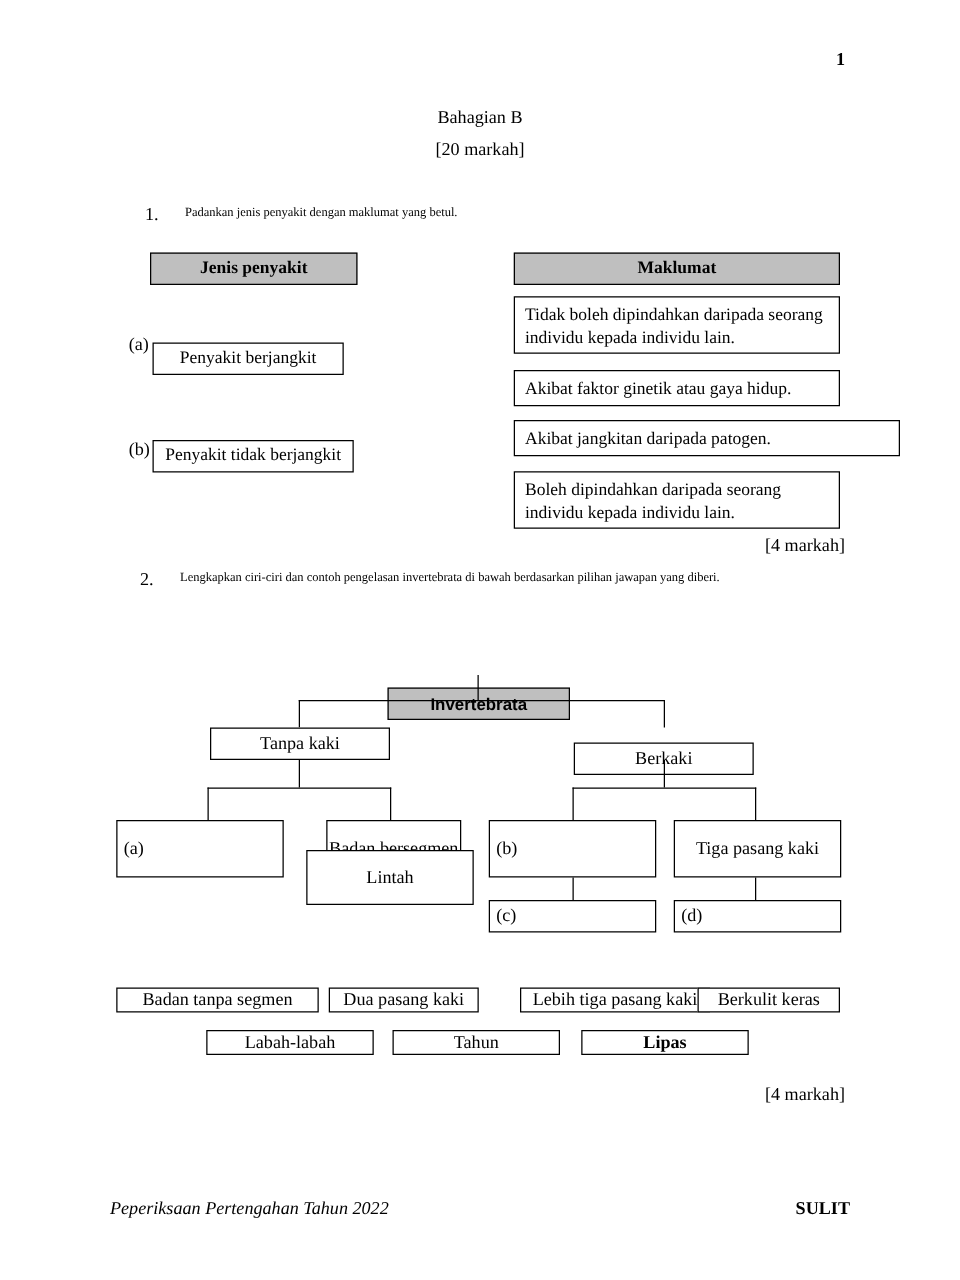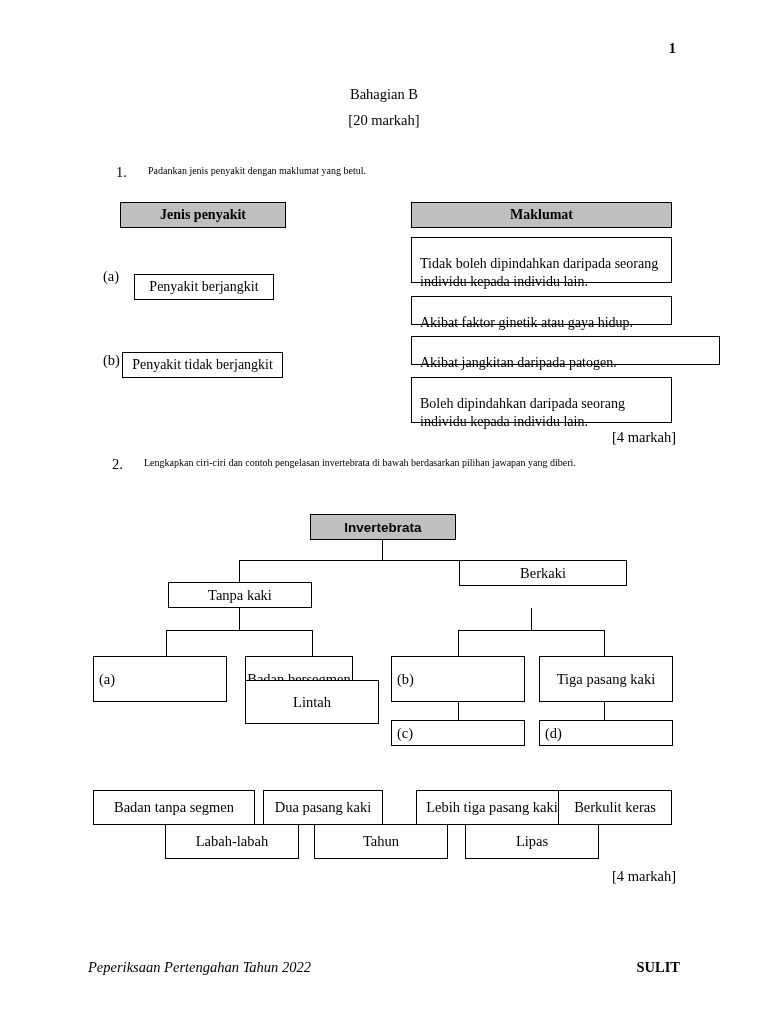--- a/index.html
+++ b/index.html
@@ -69,21 +69,21 @@
   }
   .box.center { justify-content: center; text-align: center; }
   .box.header-gray {
     background: #bfbfbf;
     font-weight: bold;
     justify-content: center;
     border: 1.4px solid #000000;
   }
   .box.multiline {
     display: block;
-    padding: 17px 8px 5px 8px;
+    padding: 6px 8px 5px 8px;
     line-height: 1.28;
   }
   .tag {
     font-size: 14.5px;
   }
 
   
   .tree-box {
     box-sizing: border-box;
     border: 1.3px solid #000000;
@@ -97,38 +97,39 @@
   .tree-box.blank {
     justify-content: flex-start;
     padding-left: 5px;
   }
   .tree-box.gray {
     background: #bfbfbf;
     font-family: "Liberation Sans", "DejaVu Sans", sans-serif;
     font-weight: bold;
     font-size: 13.5px;
     border: 1.6px solid #000000;
+    margin-top: 36px;
   }
   .connector {
     background: #000000;
   }
   .v { width: 1.4px; }
   .h { height: 1.4px; }
 
   
   .bank-box {
     box-sizing: border-box;
     border: 1.4px solid #000000;
     background: #ffffff;
     font-size: 14.5px;
     display: flex;
     align-items: center;
     justify-content: center;
     text-align: center;
-    height: 35px;
+    height: 20px;
   }
 
   
   .marks {
     font-size: 14.5px;
   }
   #footer-left {
     left: 88px;
     bottom: 48px;
     font-size: 14.5px;
@@ -155,21 +156,21 @@
   <div class="abs q-row" style="left:116px; top:164px; width:580px;">
     <div class="q-num">1.</div>
     <div class="q-text">Padankan jenis penyakit dengan maklumat yang betul.</div>
   </div>
 
   <div class="abs box header-gray" style="left:120px; top:202px; width:166px; height:26px;">Jenis penyakit</div>
 
   <div class="abs box header-gray" style="left:411px; top:202px; width:261px; height:26px;">Maklumat</div>
 
   <div class="abs tag" style="left:103px; top:268px;">(a)</div>
-  <div class="abs box center" style="left:122px; top:274px; width:140px; height:26px;margin-left:12px;">Penyakit berjangkit</div>
+  <div class="abs box center" style="left:122px; top:274px; width:153px; height:26px;">Penyakit berjangkit</div>
 
   <div class="abs tag" style="left:103px; top:352px;">(b)</div>
   <div class="abs box center" style="left:122px; top:352px; width:161px; height:26px;">Penyakit tidak berjangkit</div>
 
   <div class="abs box multiline" style="left:411px; top:237px; width:261px; height:46px;">Tidak boleh dipindahkan daripada seorang individu kepada individu lain.</div>
 
   <div class="abs box multiline" style="left:411px; top:296px; width:261px; height:29px;">Akibat faktor ginetik atau gaya hidup.</div>
 
   <div class="abs box multiline" style="left:411px; top:336px; width:309px; height:29px;">Akibat jangkitan daripada patogen.</div>
 
@@ -185,35 +186,35 @@
   <div class="abs tree-box gray" style="left:310px; top:514px; width:146px; height:26px;">Invertebrata</div>
 
   <div class="abs connector v" style="left:382px; top:540px; height:20px;"></div>
 
   <div class="abs connector h" style="left:239px; top:560px; width:293px;"></div>
 
   <div class="abs connector v" style="left:239px; top:560px; height:22px;"></div>
   <div class="abs connector v" style="left:531px; top:560px; height:22px;"></div>
 
   <div class="abs tree-box" style="left:168px; top:582px; width:144px; height:26px;">Tanpa kaki</div>
-  <div class="abs tree-box" style="left:459px; top:560px; width:168px; height:26px;">Berkaki</div>
+  <div class="abs tree-box" style="left:459px; top:594px; width:144px; height:26px;">Berkaki</div>
 
   <div class="abs connector v" style="left:239px; top:608px; height:22px;"></div>
   <div class="abs connector h" style="left:166px; top:630px; width:147px;"></div>
   <div class="abs connector v" style="left:166px; top:630px; height:26px;"></div>
   <div class="abs connector v" style="left:312px; top:630px; height:26px;"></div>
 
   <div class="abs connector v" style="left:531px; top:608px; height:22px;"></div>
   <div class="abs connector h" style="left:458px; top:630px; width:147px;"></div>
   <div class="abs connector v" style="left:458px; top:630px; height:26px;"></div>
   <div class="abs connector v" style="left:604px; top:630px; height:26px;"></div>
 
   <div class="abs tree-box blank" style="left:93px; top:656px; width:134px; height:46px;">(a)</div>
 
-  <div class="abs tree-box" style="left:245px; top:656px; width:108px; height:46px;">Badan bersegmen</div>
+  <div class="abs tree-box" style="left:261px; top:656px; width:108px; height:46px;">Badan bersegmen</div>
 
   <div class="abs tree-box blank" style="left:391px; top:656px; width:134px; height:46px;">(b)</div>
 
   <div class="abs tree-box" style="left:539px; top:656px; width:134px; height:46px;">Tiga pasang kaki</div>
 
   <div class="abs connector v" style="left:312px; top:702px; height:18px;"></div>
   <div class="abs connector v" style="left:458px; top:702px; height:18px;"></div>
   <div class="abs connector v" style="left:604px; top:702px; height:18px;"></div>
 
   <div class="abs tree-box" style="left:245px; top:680px; width:134px; height:44px;text-align:right;">Lintah</div>
@@ -222,20 +223,20 @@
 
   <div class="abs tree-box blank" style="left:539px; top:720px; width:134px; height:26px;">(d)</div>
 
   <div class="abs bank-box" style="left:93px; top:790px; width:162px;">Badan tanpa segmen</div>
   <div class="abs bank-box" style="left:263px; top:790px; width:120px;">Dua pasang kaki</div>
   <div class="abs bank-box" style="left:396px; top:790px; width:152px;margin-left:20px;">Lebih tiga pasang kaki</div>
   <div class="abs bank-box" style="left:558px; top:790px; width:114px;">Berkulit keras</div>
 
   <div class="abs bank-box" style="left:165px; top:824px; width:134px;">Labah-labah</div>
   <div class="abs bank-box" style="left:314px; top:824px; width:134px;">Tahun</div>
-  <div class="abs bank-box" style="left:465px; top:824px; width:134px;">Lipas</div>
+  <div class="abs bank-box" style="left:465px; top:824px; width:134px;font-weight:bold;">Lipas</div>
 
   <div class="abs marks" style="right:92px; top:868px;">[4 markah]</div>
 
   <div class="abs" id="footer-left">Peperiksaan Pertengahan Tahun 2022</div>
   <div class="abs" id="footer-right">SULIT</div>
 
 </div>
 
 </body></html>

